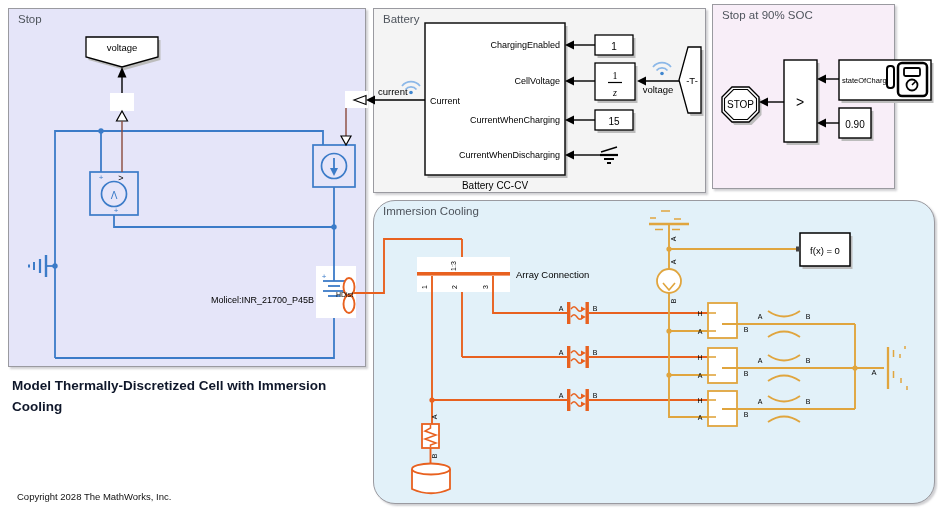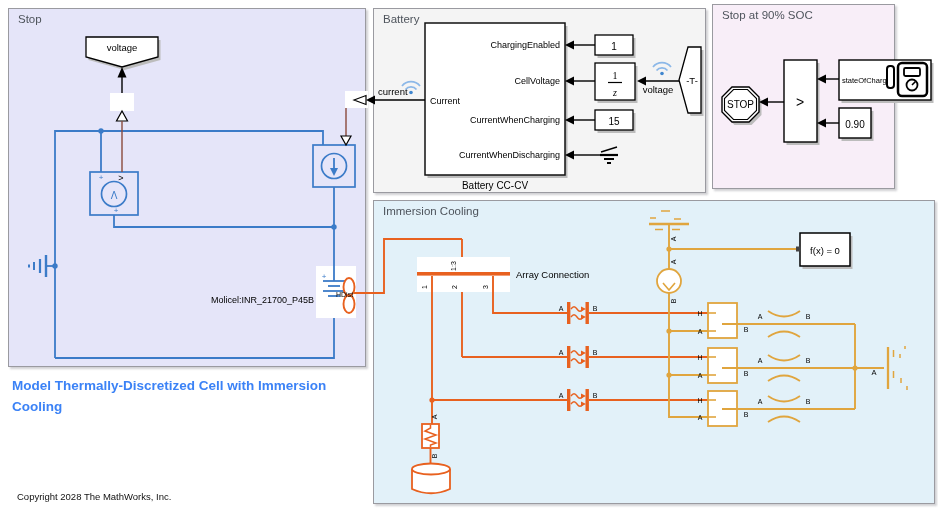--- a/index.html
+++ b/index.html
@@ -3,30 +3,30 @@
 <meta charset="utf-8">
 <style>
   html,body{margin:0;padding:0;background:#fff;}
   .canvas{position:relative;width:938px;height:516px;background:#ffffff;overflow:hidden;
           font-family:"Liberation Sans",sans-serif;}
   .region{position:absolute;border:1px solid #9a9aa0;box-shadow:2px 2px 2px rgba(120,120,130,.35);box-sizing:border-box;}
   .region .region-title{display:block;padding:4px 0 0 9px;font-size:11.5px;color:#4e545c;}
   #region-cell{left:8px;top:8px;width:358px;height:359px;background:#e5e5f9;}
   #region-charger{left:373px;top:8px;width:333px;height:185px;background:#f4f4f4;}
   #region-stop{left:712px;top:4px;width:183px;height:185px;background:#f8eef8;}
-  #region-cooling{left:373px;top:200px;width:562px;height:304px;background:#e2f1f9;}
+  #region-cooling{left:373px;top:200px;width:562px;height:304px;background:#e2f1f9;border-radius:22px;}
   #overlay{position:absolute;left:0;top:0;z-index:5;}
   svg text{font-family:"Liberation Sans",sans-serif;fill:#000;}
   .f7{font-size:7px}.f75{font-size:7.5px}.f8{font-size:8px}.f9{font-size:9px}
   .f95{font-size:9.5px}.f10{font-size:10px}.f14{font-size:14px}
   .bluet{fill:#3b7bc8}
   .serif{font-family:"Liberation Serif",serif}
   .ital{font-style:italic}
   #model-title{position:absolute;left:12px;top:375px;width:350px;font-size:13.5px;font-weight:bold;
-               color:#3b82f6;line-height:21px;z-index:4;}
+               color:#0f172a;line-height:21px;z-index:4;}
   #copyright{position:absolute;left:17px;top:491px;font-size:9.5px;color:#111;z-index:4;}
 </style>
 </head>
 <body>
 
 <div class="canvas">
 
   <div class="region" id="region-cell">
     <span class="region-title">Stop</span>
   </div>

